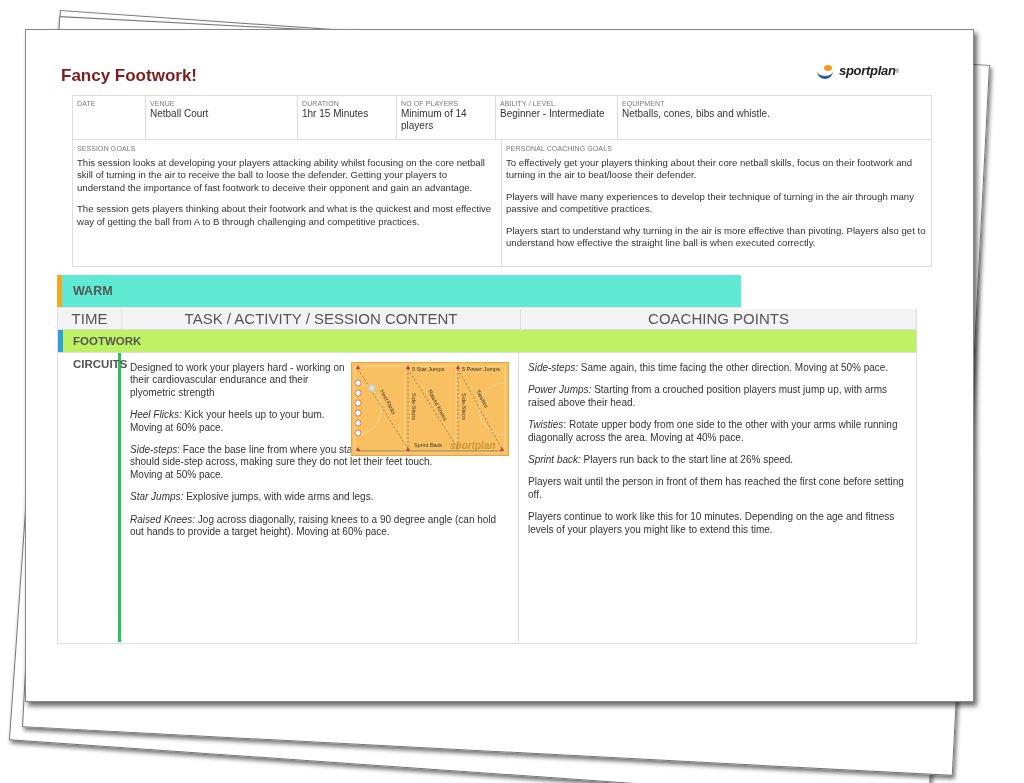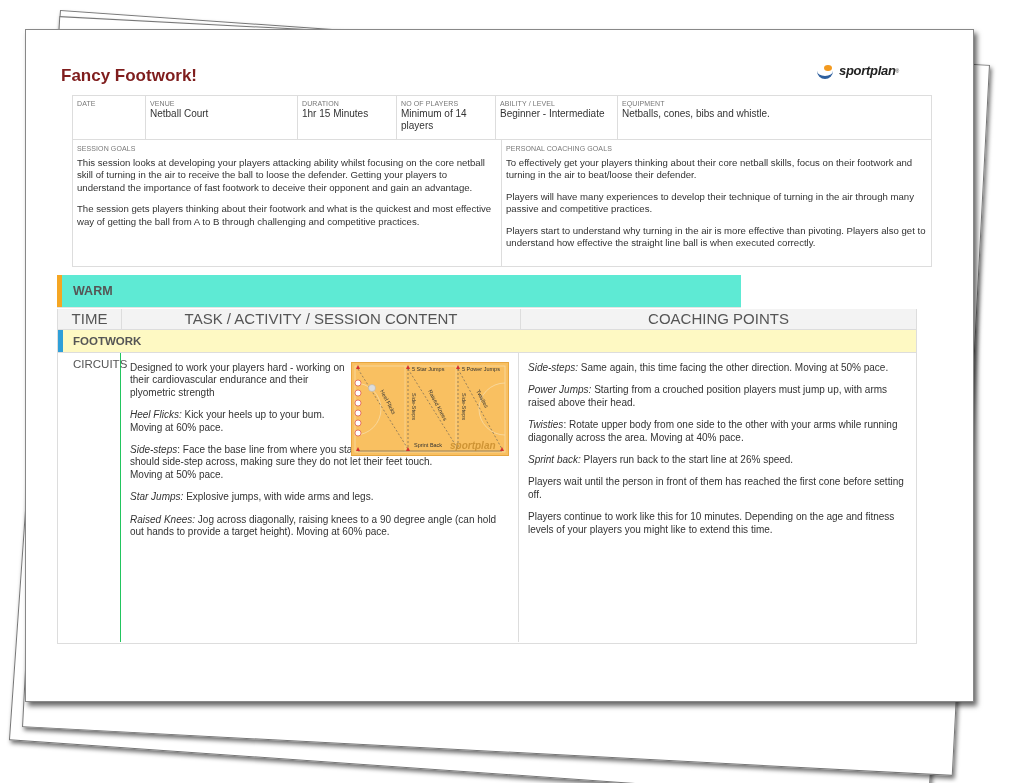--- a/index.html
+++ b/index.html
@@ -38,25 +38,25 @@
   .warm { position:absolute; left:31px; top:245px; width:684px; height:32px; background:#5eead4; border-bottom:1px solid #e4e4e4; }
   .warm-bar { position:absolute; left:0; top:0; width:5px; height:32px; background:#f5a623; }
   .warm-label { position:absolute; left:16px; top:9px; font-size:12.5px; font-weight:bold; color:#555; }
 
   .tbl { position:absolute; left:31px; top:279px; width:860px; height:335px; border:1px solid #ddd; border-top:none; box-sizing:border-box; }
   .thead { display:flex; height:20px; background:#f3f3f3; border-bottom:1px solid #ddd; }
   .th { font-size:15px; color:#555; text-align:center; line-height:20px; }
   .th-time { width:63px; border-right:1px solid #ddd; }
   .th-task { width:398px; border-right:1px solid #ddd; }
   .th-coach { flex:1; }
-  .section { position:relative; height:22px; background:#fef9c3; border-bottom:1px solid #ddd; }
+  .section { position:relative; height:22px; background:#bef264; border-bottom:1px solid #ddd; }
   .section-bar { position:absolute; left:0; top:0; width:5px; height:22px; background:#2f9fd8; }
   .section-label { position:absolute; left:15px; top:5px; font-size:11.5px; font-weight:bold; color:#555; }
   .body-row { display:flex; height:289px; }
-  .td-time { width:63px; border-right:1px solid #22c55e; box-sizing:border-box; padding:5px 0 0 15px; font-size:11.5px; font-weight:normal; color:#555; }
+  .td-time { width:63px; border-right:3px solid #22c55e; box-sizing:border-box; padding:5px 0 0 15px; font-size:11.5px; font-weight:bold; color:#555; }
   .td-task { width:398px; border-right:1px solid #ddd; box-sizing:border-box; padding:9px 6px 0 9px; position:relative; }
   .td-coach { flex:1; box-sizing:border-box; padding:9px 6px 0 9px; }
   .td-task p, .td-coach p { font-size:10px; line-height:12.4px; margin:0 0 10px 0; color:#333; }
   .narrow { width:218px; }
   em { font-style:italic; }
 
   .diagram { position:absolute; left:230px; top:9px; width:158px; height:94px; background:#f9c061; border:1px solid #e6a640; box-sizing:border-box; overflow:hidden; }
   .diagram svg { display:block; }
 </style>
 </head>

